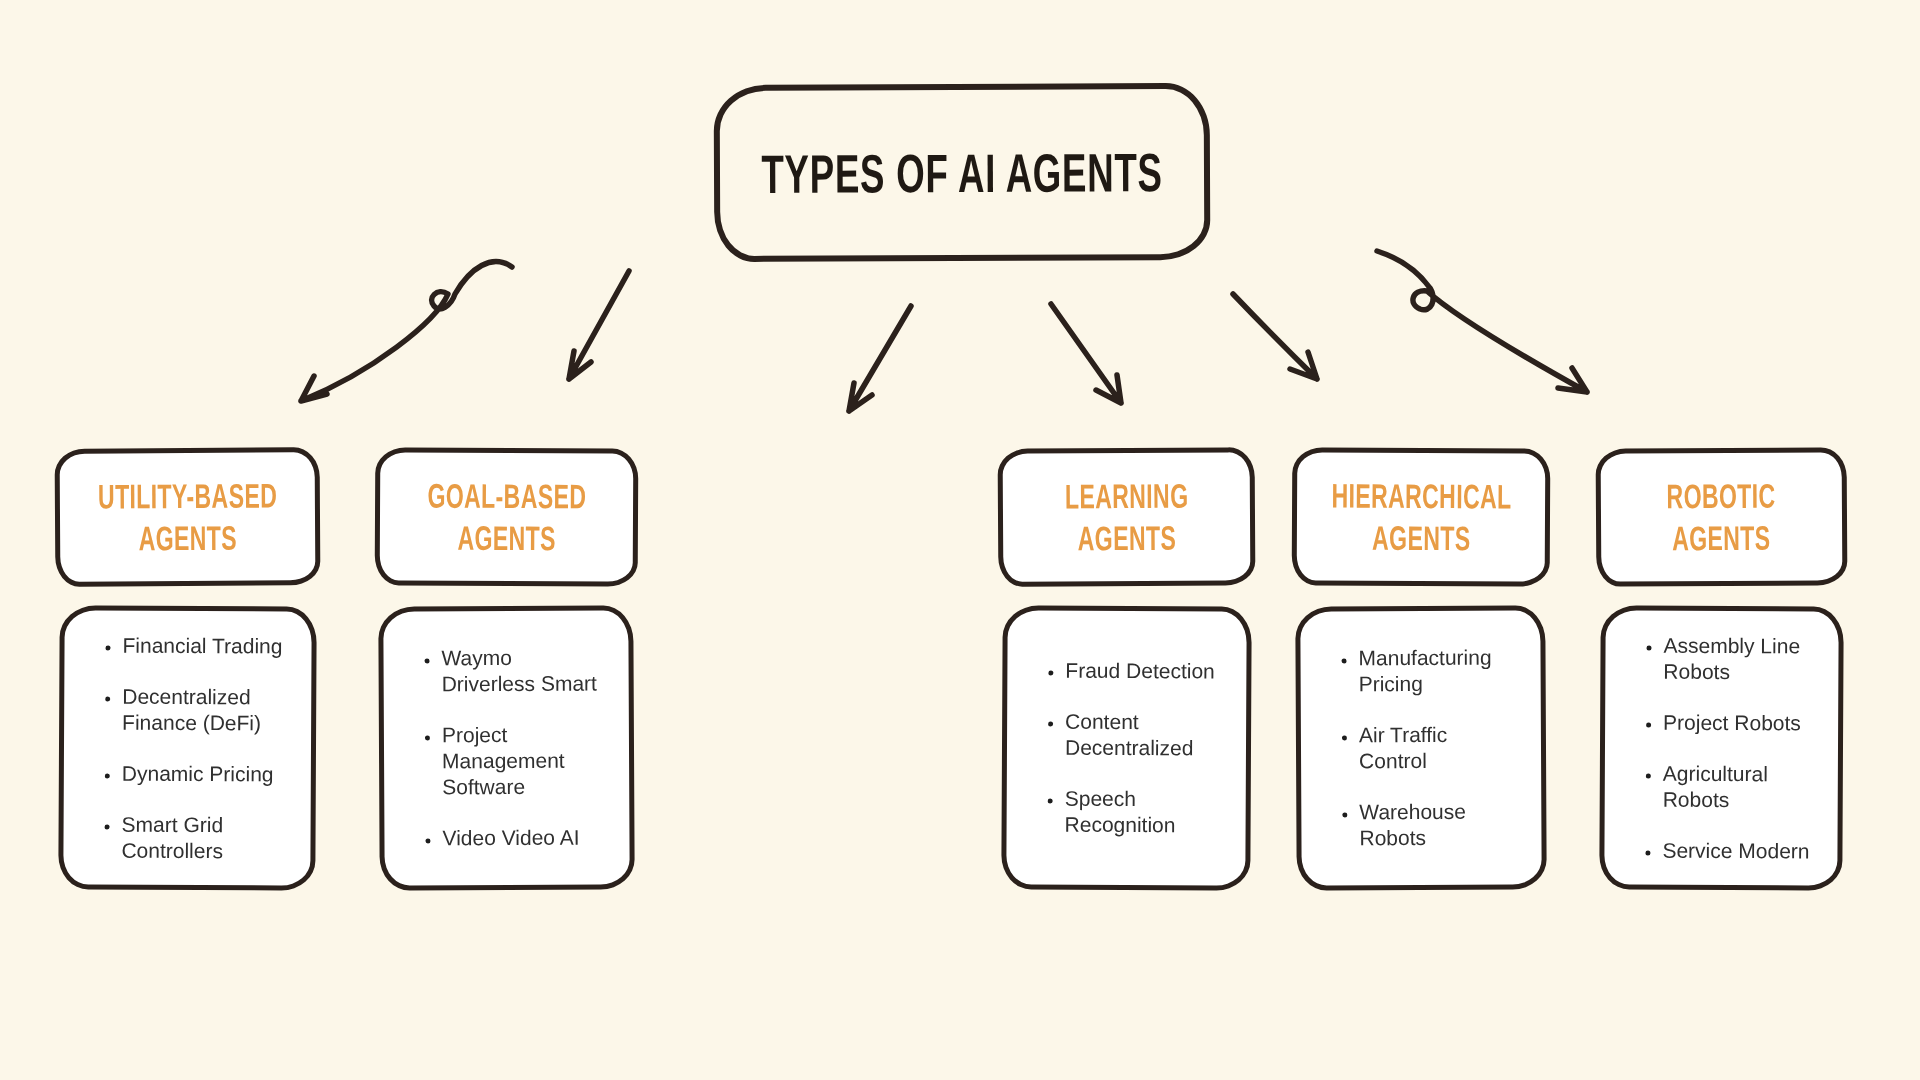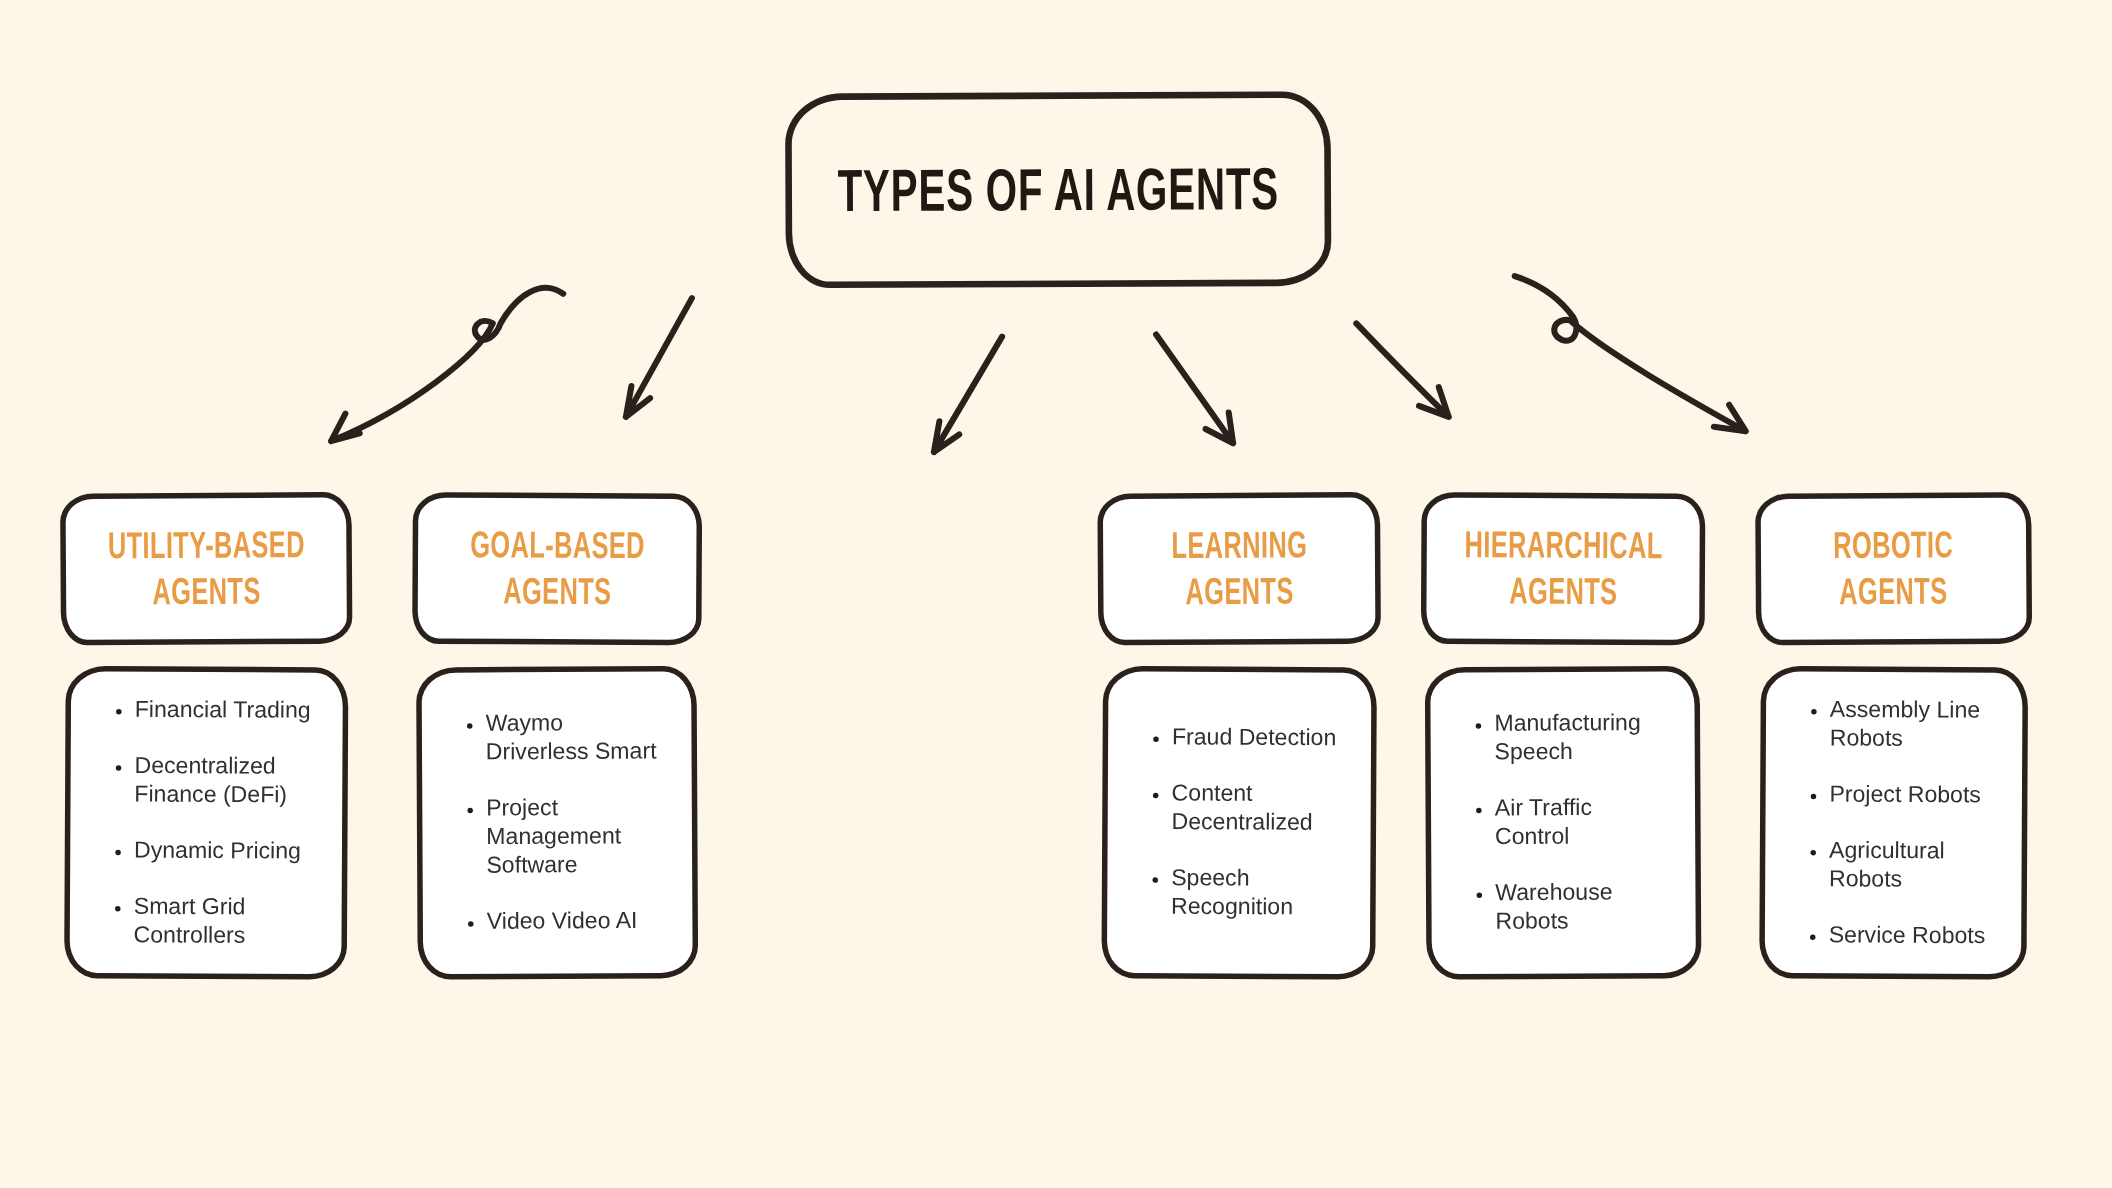--- a/index.html
+++ b/index.html
@@ -144,21 +144,21 @@
   <section class="col" style="left:1292px;width:258px">
     <div class="hbox">
       <div class="htext">
         <div>HIERARCHICAL</div>
         <div>AGENTS</div>
       </div>
     </div>
     <div class="lbox">
       <ul>
         <li>Manufacturing
-Speech</li>
+Pricing</li>
         <li>Air Traffic
 Control</li>
         <li>Warehouse
 Robots</li>
       </ul>
     </div>
   </section>
 
   <section class="col" style="left:1596px;width:251px">
     <div class="hbox">
@@ -167,18 +167,18 @@
         <div>AGENTS</div>
       </div>
     </div>
     <div class="lbox">
       <ul>
         <li>Assembly Line
 Robots</li>
         <li>Project Robots</li>
         <li>Agricultural
 Robots</li>
-        <li>Service Robots</li>
+        <li>Service Modern</li>
       </ul>
     </div>
   </section>
 
 </div>
 
 </body></html>

